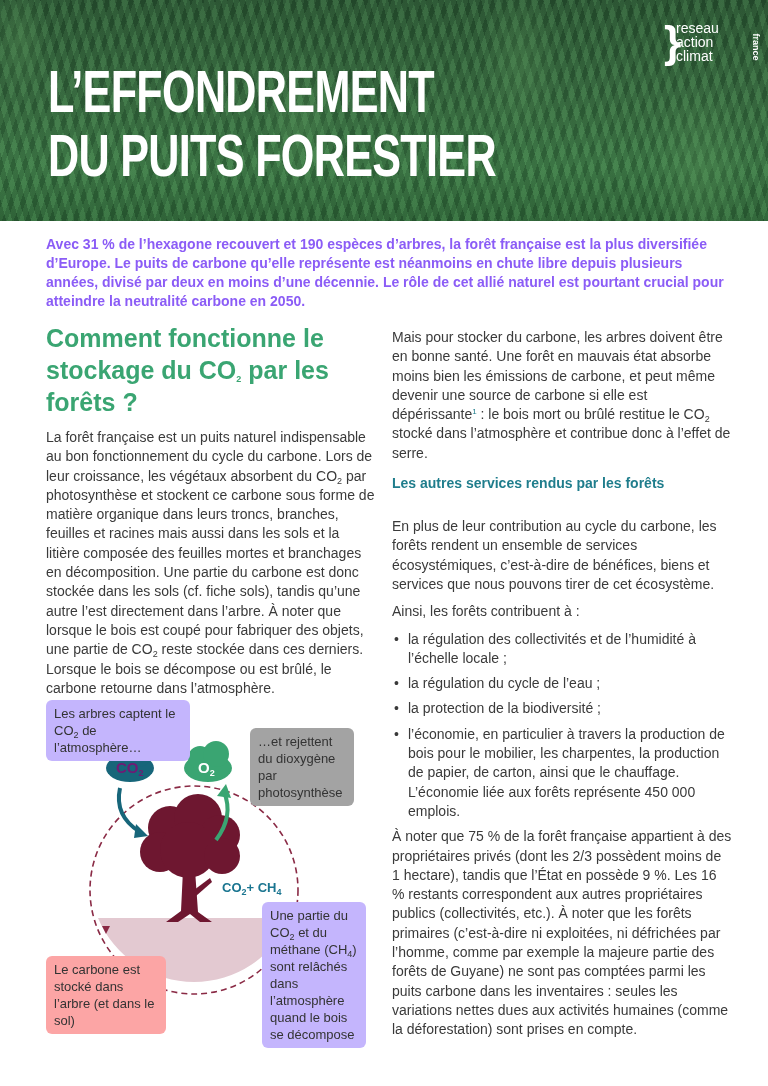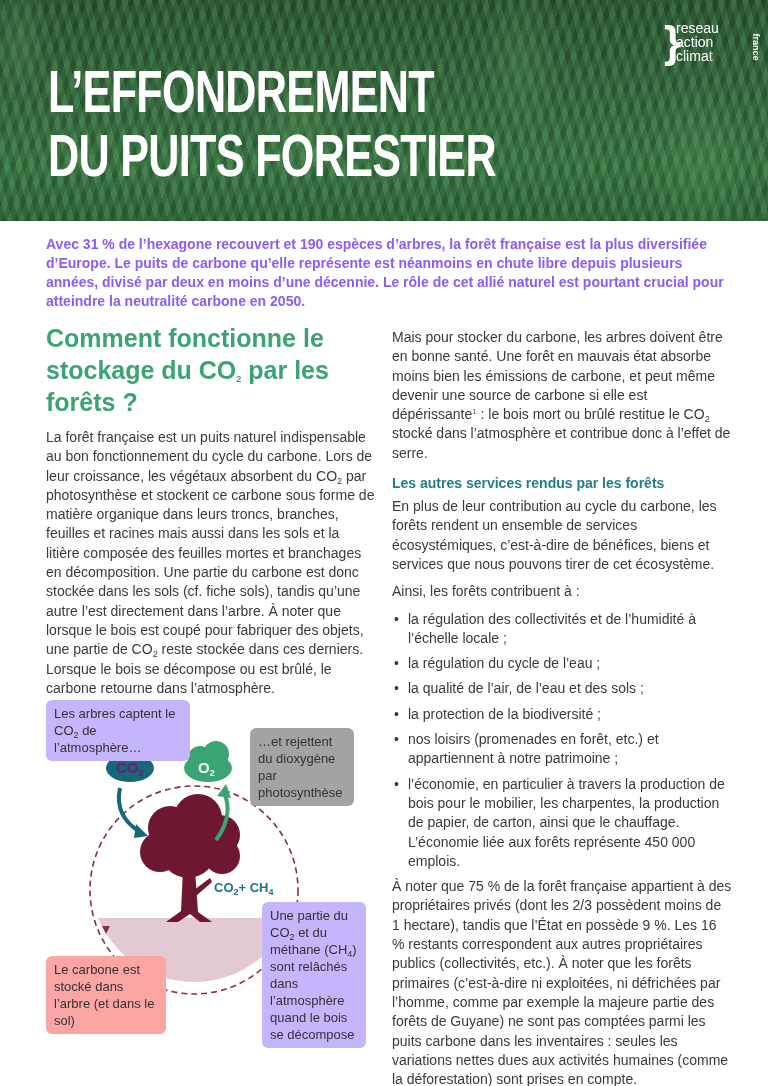--- a/index.html
+++ b/index.html
@@ -21,21 +21,21 @@
   .logo { position:absolute; left:664px; top:20px; width:92px; height:44px; color:#fff; }
   .logo .brace { position:absolute; left:0; top:0; font-size:44px; line-height:44px; font-weight:bold; }
   .logo .lines { position:absolute; left:12px; top:1px; font-weight:normal; font-size:14px; line-height:14px; }
   .logo .side { position:absolute; left:78px; top:22px; font-size:9px; font-weight:bold;
                 transform:rotate(90deg); transform-origin:center; white-space:nowrap; }
   .intro { position:absolute; left:46px; top:235px; width:690px; color:#8b5cf6; font-weight:bold;
            font-size:14px; line-height:19px; }
   .col-left { position:absolute; left:46px; top:322px; width:330px; }
   .col-right { position:absolute; left:392px; top:328px; width:340px; }
   h2.section { margin:0; color:#3aa572; font-size:25px; line-height:32px; font-weight:bold; }
-  h3.sub { margin:10px 0 4px 0; color:#1f7d8c; font-size:14px; line-height:20px; font-weight:bold; }
+  h3.sub { margin:10px 0 24px 0; color:#1f7d8c; font-size:14px; line-height:20px; font-weight:bold; }
   p.body { margin:0 0 8px 0; font-size:14px; line-height:19.3px; color:#3a3a3a; }
   sub, .sub2 { font-size:9px; vertical-align:-3px; line-height:0; }
   sup { font-size:8px; vertical-align:5px; line-height:0; color:#1f7d8c; }
   ul.services { margin:0 0 6px 0; padding:0; list-style:none; }
   ul.services li { position:relative; padding-left:16px; font-size:14px; line-height:19.3px; margin-bottom:6px; color:#3a3a3a; }
   ul.services li::before { content:"•"; position:absolute; left:2px; top:0; }
   
   .diagram { position:absolute; left:40px; top:700px; width:340px; height:330px; }
   .bubble { position:absolute; border-radius:6px; font-size:13px; line-height:17px; padding:5px 8px; color:#333; }
   .b-blue { background:#c4b5fd; }
@@ -105,32 +105,30 @@
     <path d="M80 88 Q74 116 100 132" fill="none" stroke="#17667a" stroke-width="4"></path>
     <polygon points="96,124 108,136 94,138" fill="#17667a"></polygon>
     <path d="M176 140 Q194 116 184 92" fill="none" stroke="#3aa572" stroke-width="4"></path>
     <polygon points="177,96 186,84 191,98" fill="#3aa572"></polygon>
   </svg>
   <span style="position:absolute;left:76px;top:59px;color:#701a75;font-weight:bold;font-size:15px"><span>CO</span><sub>2</sub></span>
   <span style="position:absolute;left:158px;top:59px;color:#fff;font-weight:bold;font-size:15px"><span>O</span><sub>2</sub></span>
 
   <div class="bubble b-blue" style="left:6px;top:0;width:128px"><span>Les arbres captent le CO</span><sub>2</sub><span> de l’atmosphère…</span></div>
   <div class="bubble b-green" style="left:210px;top:28px;width:88px">…et rejettent du dioxygène par photosynthèse</div>
-  <div class="formula" style="left:174px;top:180px"><span>CO</span><sub>2</sub><span>+ CH</span><sub>4</sub></div>
+  <div class="formula" style="left:182px;top:180px"><span>CO</span><sub>2</sub><span>+ CH</span><sub>4</sub></div>
   <div class="bubble b-pink" style="left:6px;top:256px;width:104px">Le carbone est stocké dans l’arbre (et dans le sol)</div>
   <div class="bubble b-blue" style="left:222px;top:202px;width:88px"><span>Une partie du CO</span><sub>2</sub><span> et du méthane (CH</span><sub>4</sub><span>) sont relâchés dans l’atmosphère quand le bois se décompose</span></div>
 </div>
 
 <div class="col-right">
   <p class="body"><span>Mais pour stocker du carbone, les arbres doivent être en bonne santé. Une forêt en mauvais état absorbe moins bien les émissions de carbone, et peut même devenir une source de carbone si elle est dépérissante</span><sup>1</sup><span> : le bois mort ou brûlé restitue le CO</span><sub>2</sub><span> stocké dans l’atmosphère et contribue donc à l’effet de serre.</span></p>
   <h3 class="sub">Les autres services rendus par les forêts</h3>
   <p class="body">En plus de leur contribution au cycle du carbone, les forêts rendent un ensemble de services écosystémiques, c’est-à-dire de bénéfices, biens et services que nous pouvons tirer de cet écosystème.</p>
   <p class="body">Ainsi, les forêts contribuent à :</p>
   <ul class="services">
     <li>la régulation des collectivités et de l’humidité à l’échelle locale ;</li>
     <li>la régulation du cycle de l’eau ;</li>
-    <li>la qualité de l’air, de l’eau et des sols ;</li>
     <li>la protection de la biodiversité ;</li>
-    <li>nos loisirs (promenades en forêt, etc.) et appartiennent à notre patrimoine ;</li>
     <li>l’économie, en particulier à travers la production de bois pour le mobilier, les charpentes, la production de papier, de carton, ainsi que le chauffage. L’économie liée aux forêts représente 450 000 emplois.</li>
   </ul>
   <p class="body">À noter que 75 % de la forêt française appartient à des propriétaires privés (dont les 2/3 possèdent moins de 1 hectare), tandis que l’État en possède 9 %. Les 16 % restants correspondent aux autres propriétaires publics (collectivités, etc.). À noter que les forêts primaires (c’est-à-dire ni exploitées, ni défrichées par l’homme, comme par exemple la majeure partie des forêts de Guyane) ne sont pas comptées parmi les puits carbone dans les inventaires : seules les variations nettes dues aux activités humaines (comme la déforestation) sont prises en compte.</p>
 </div>
 
 </body></html>

